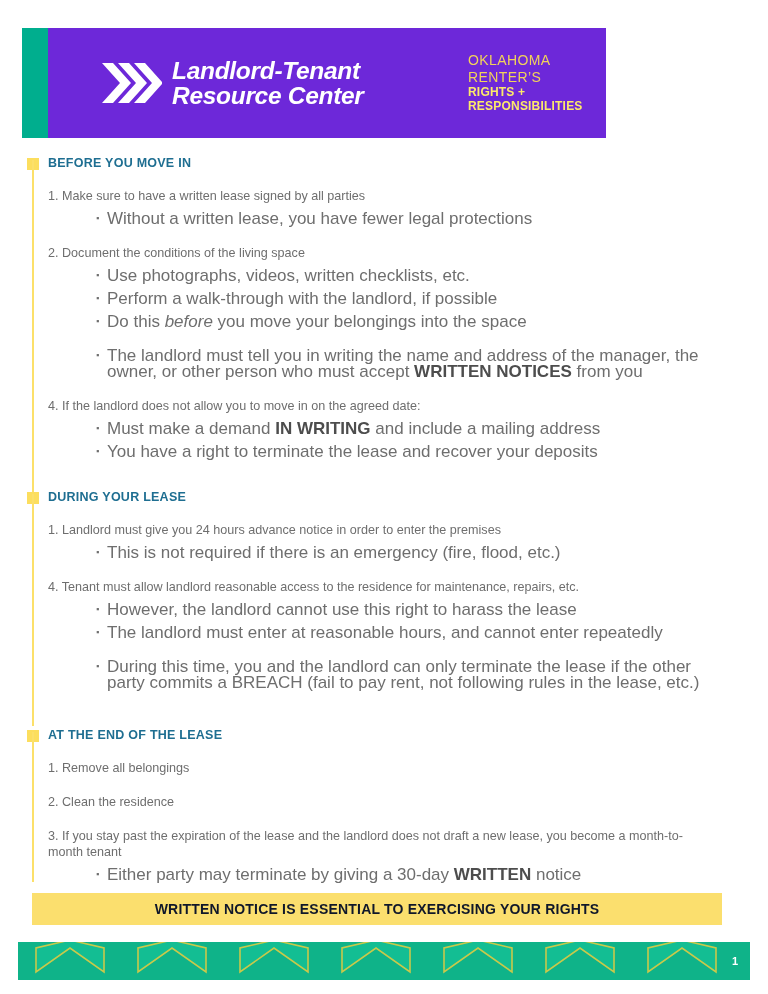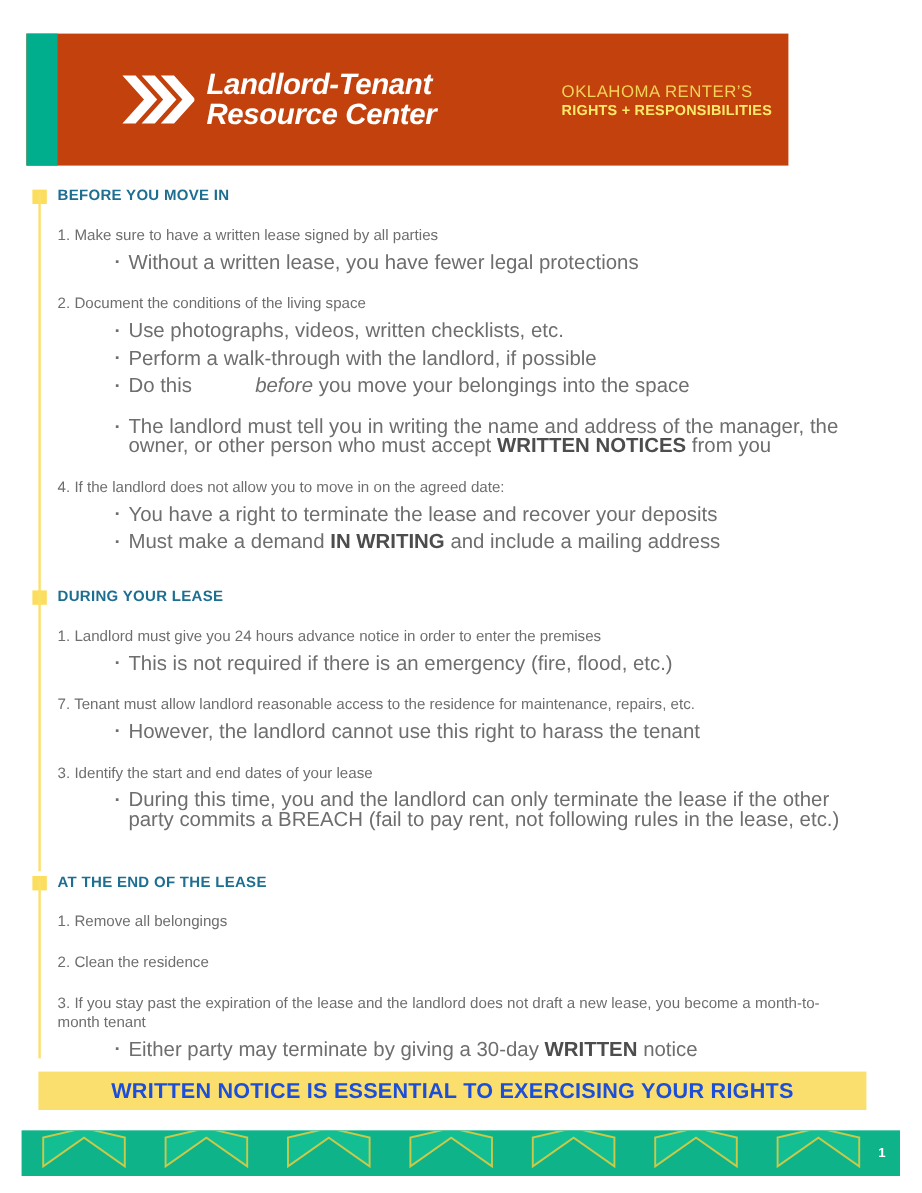--- a/index.html
+++ b/index.html
@@ -19,23 +19,23 @@
     height: 994px;
     background: #ffffff;
     overflow: hidden;
   }
 
   
   .header {
     position: absolute;
     left: 22px;
     top: 28px;
-    width: 635px;
+    width: 584px;
     height: 110px;
-    background: #c2410c;
+    background: #6d28d9;
     display: flex;
     align-items: stretch;
   }
   .header-accent {
     width: 26px;
     background: #00AE8E;
     flex: 0 0 26px;
   }
   .header-inner {
     flex: 1;
@@ -153,37 +153,37 @@
   }
   .subitem::before {
     content: "\25AA";
     position: absolute;
     left: 0;
     top: -1px;
     font-size: 9px;
     color: #6E6E6E;
   }
   .item b, .subitem b { font-weight: bold; color: #4d4d4d; }
-  .item i, .subitem i { font-style: italic; margin-left: 48px; }
+  .item i, .subitem i { font-style: italic; }
 
   
   .banner {
     position: absolute;
     left: 32px;
     top: 893px;
     width: 690px;
     height: 32px;
     background: #FBDF6E;
     display: flex;
     align-items: center;
     justify-content: center;
   }
   .banner-text {
-    color: #1d4ed8;
-    font-size: 18px;
+    color: #0f172a;
+    font-size: 14px;
     font-weight: bold;
     letter-spacing: 0.2px;
   }
 
   
   .footer {
     position: absolute;
     left: 18px;
     top: 942px;
     width: 732px;
@@ -252,45 +252,45 @@
             </ul>
           </li>
           <li class="item">
             <ul class="subitems">
               <li class="subitem">The landlord must tell you in writing the name and address of the manager, the owner, or other person who must accept <b>WRITTEN NOTICES</b> from you</li>
             </ul>
           </li>
           <li class="item">
             <div class="item-text">4. If the landlord does not allow you to move in on the agreed date:</div>
             <ul class="subitems">
+              <li class="subitem">Must make a demand <b>IN WRITING</b> and include a mailing address</li>
               <li class="subitem">You have a right to terminate the lease and recover your deposits</li>
-              <li class="subitem">Must make a demand <b>IN WRITING</b> and include a mailing address</li>
             </ul>
           </li>
         </ul>
       </div>
       <div class="section" style="position: absolute; left: 0px; top: 340px; width: 768px;">
         <div class="section-marker"></div>
         <div class="section-rail" style="height: 232px;"></div>
         <div class="section-head">DURING YOUR LEASE</div>
         <ul class="items">
           <li class="item">
             <div class="item-text">1. Landlord must give you 24 hours advance notice in order to enter the premises</div>
             <ul class="subitems">
               <li class="subitem">This is not required if there is an emergency (fire, flood, etc.)</li>
             </ul>
           </li>
           <li class="item">
-            <div class="item-text">7. Tenant must allow landlord reasonable access to the residence for maintenance, repairs, etc.</div>
-            <ul class="subitems">
-              <li class="subitem">However, the landlord cannot use this right to harass the tenant</li>
-            </ul>
-          </li>
-          <li class="item">
-            <div class="item-text">3. Identify the start and end dates of your lease</div>
+            <div class="item-text">4. Tenant must allow landlord reasonable access to the residence for maintenance, repairs, etc.</div>
+            <ul class="subitems">
+              <li class="subitem">However, the landlord cannot use this right to harass the lease</li>
+              <li class="subitem">The landlord must enter at reasonable hours, and cannot enter repeatedly</li>
+            </ul>
+          </li>
+          <li class="item">
             <ul class="subitems">
               <li class="subitem">During this time, you and the landlord can only terminate the lease if the other party commits a BREACH (fail to pay rent, not following rules in the lease, etc.)</li>
             </ul>
           </li>
         </ul>
       </div>
       <div class="section" style="position: absolute; left: 0px; top: 578px; width: 768px;">
         <div class="section-marker"></div>
         <div class="section-rail" style="height: 150px;"></div>
         <div class="section-head">AT THE END OF THE LEASE</div>

